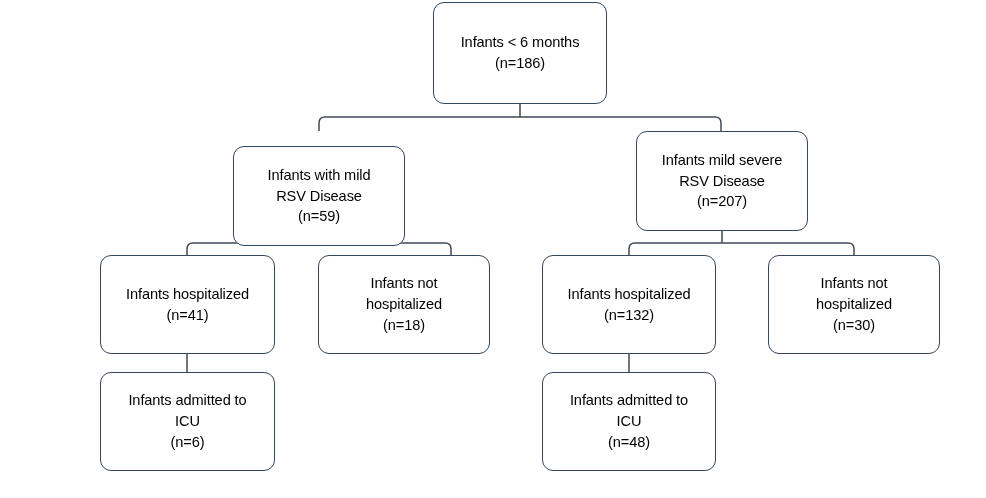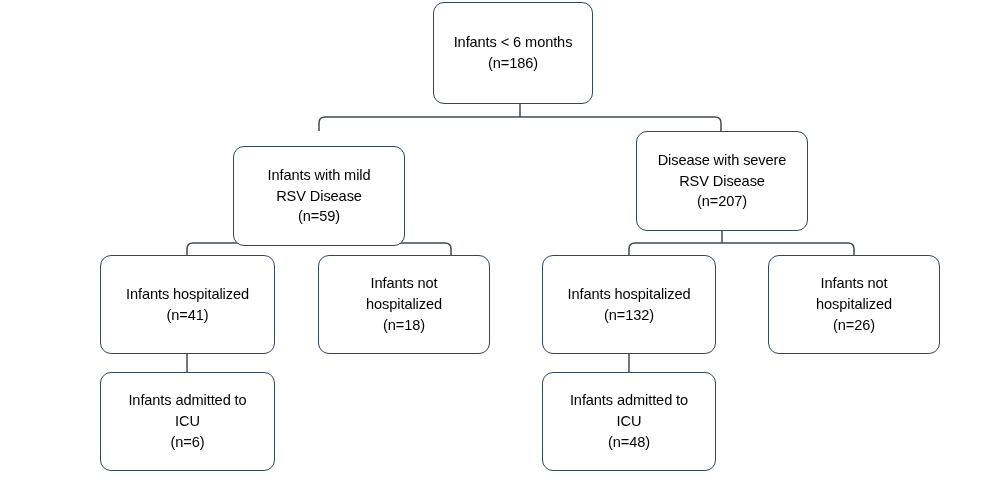--- a/index.html
+++ b/index.html
@@ -44,21 +44,21 @@
     font-size: 14.6px;
     line-height: 1.42;
     letter-spacing: -0.1px;
     padding: 2px 6px;
   }
   .node .ln {
     display: block;
     white-space: nowrap;
   }
   
-  #n-root   { left: 433px; top: 2px;   width: 160px; height: 102px; }
+  #n-root   { left: 433px; top: 2px;   width: 174px; height: 102px; }
   
   #n-mild   { left: 233px; top: 131px; width: 172px; height: 100px; margin-top: 15px; }
   #n-severe { left: 636px; top: 131px; width: 172px; height: 100px; }
   
   #n-mild-hosp     { left: 100px; top: 255px; width: 175px; height: 99px; }
   #n-mild-nothosp  { left: 318px; top: 255px; width: 172px; height: 99px; }
   #n-sev-hosp      { left: 542px; top: 255px; width: 174px; height: 99px; }
   #n-sev-nothosp   { left: 768px; top: 255px; width: 172px; height: 99px; }
   
   #n-mild-icu { left: 100px; top: 372px; width: 175px; height: 99px; }
@@ -91,21 +91,21 @@
     <span class="ln">(n=186)</span>
   </div>
 
   <div class="node" id="n-mild">
     <span class="ln">Infants with mild</span>
     <span class="ln">RSV Disease</span>
     <span class="ln">(n=59)</span>
   </div>
 
   <div class="node" id="n-severe">
-    <span class="ln">Disease with severe</span>
+    <span class="ln">Infants mild severe</span>
     <span class="ln">RSV Disease</span>
     <span class="ln">(n=207)</span>
   </div>
 
   <div class="node" id="n-mild-hosp">
     <span class="ln">Infants hospitalized</span>
     <span class="ln">(n=41)</span>
   </div>
 
   <div class="node" id="n-mild-nothosp">
@@ -115,21 +115,21 @@
   </div>
 
   <div class="node" id="n-sev-hosp">
     <span class="ln">Infants hospitalized</span>
     <span class="ln">(n=132)</span>
   </div>
 
   <div class="node" id="n-sev-nothosp">
     <span class="ln">Infants not</span>
     <span class="ln">hospitalized</span>
-    <span class="ln">(n=26)</span>
+    <span class="ln">(n=30)</span>
   </div>
 
   <div class="node" id="n-mild-icu">
     <span class="ln">Infants admitted to</span>
     <span class="ln">ICU</span>
     <span class="ln">(n=6)</span>
   </div>
 
   <div class="node" id="n-sev-icu">
     <span class="ln">Infants admitted to</span>

